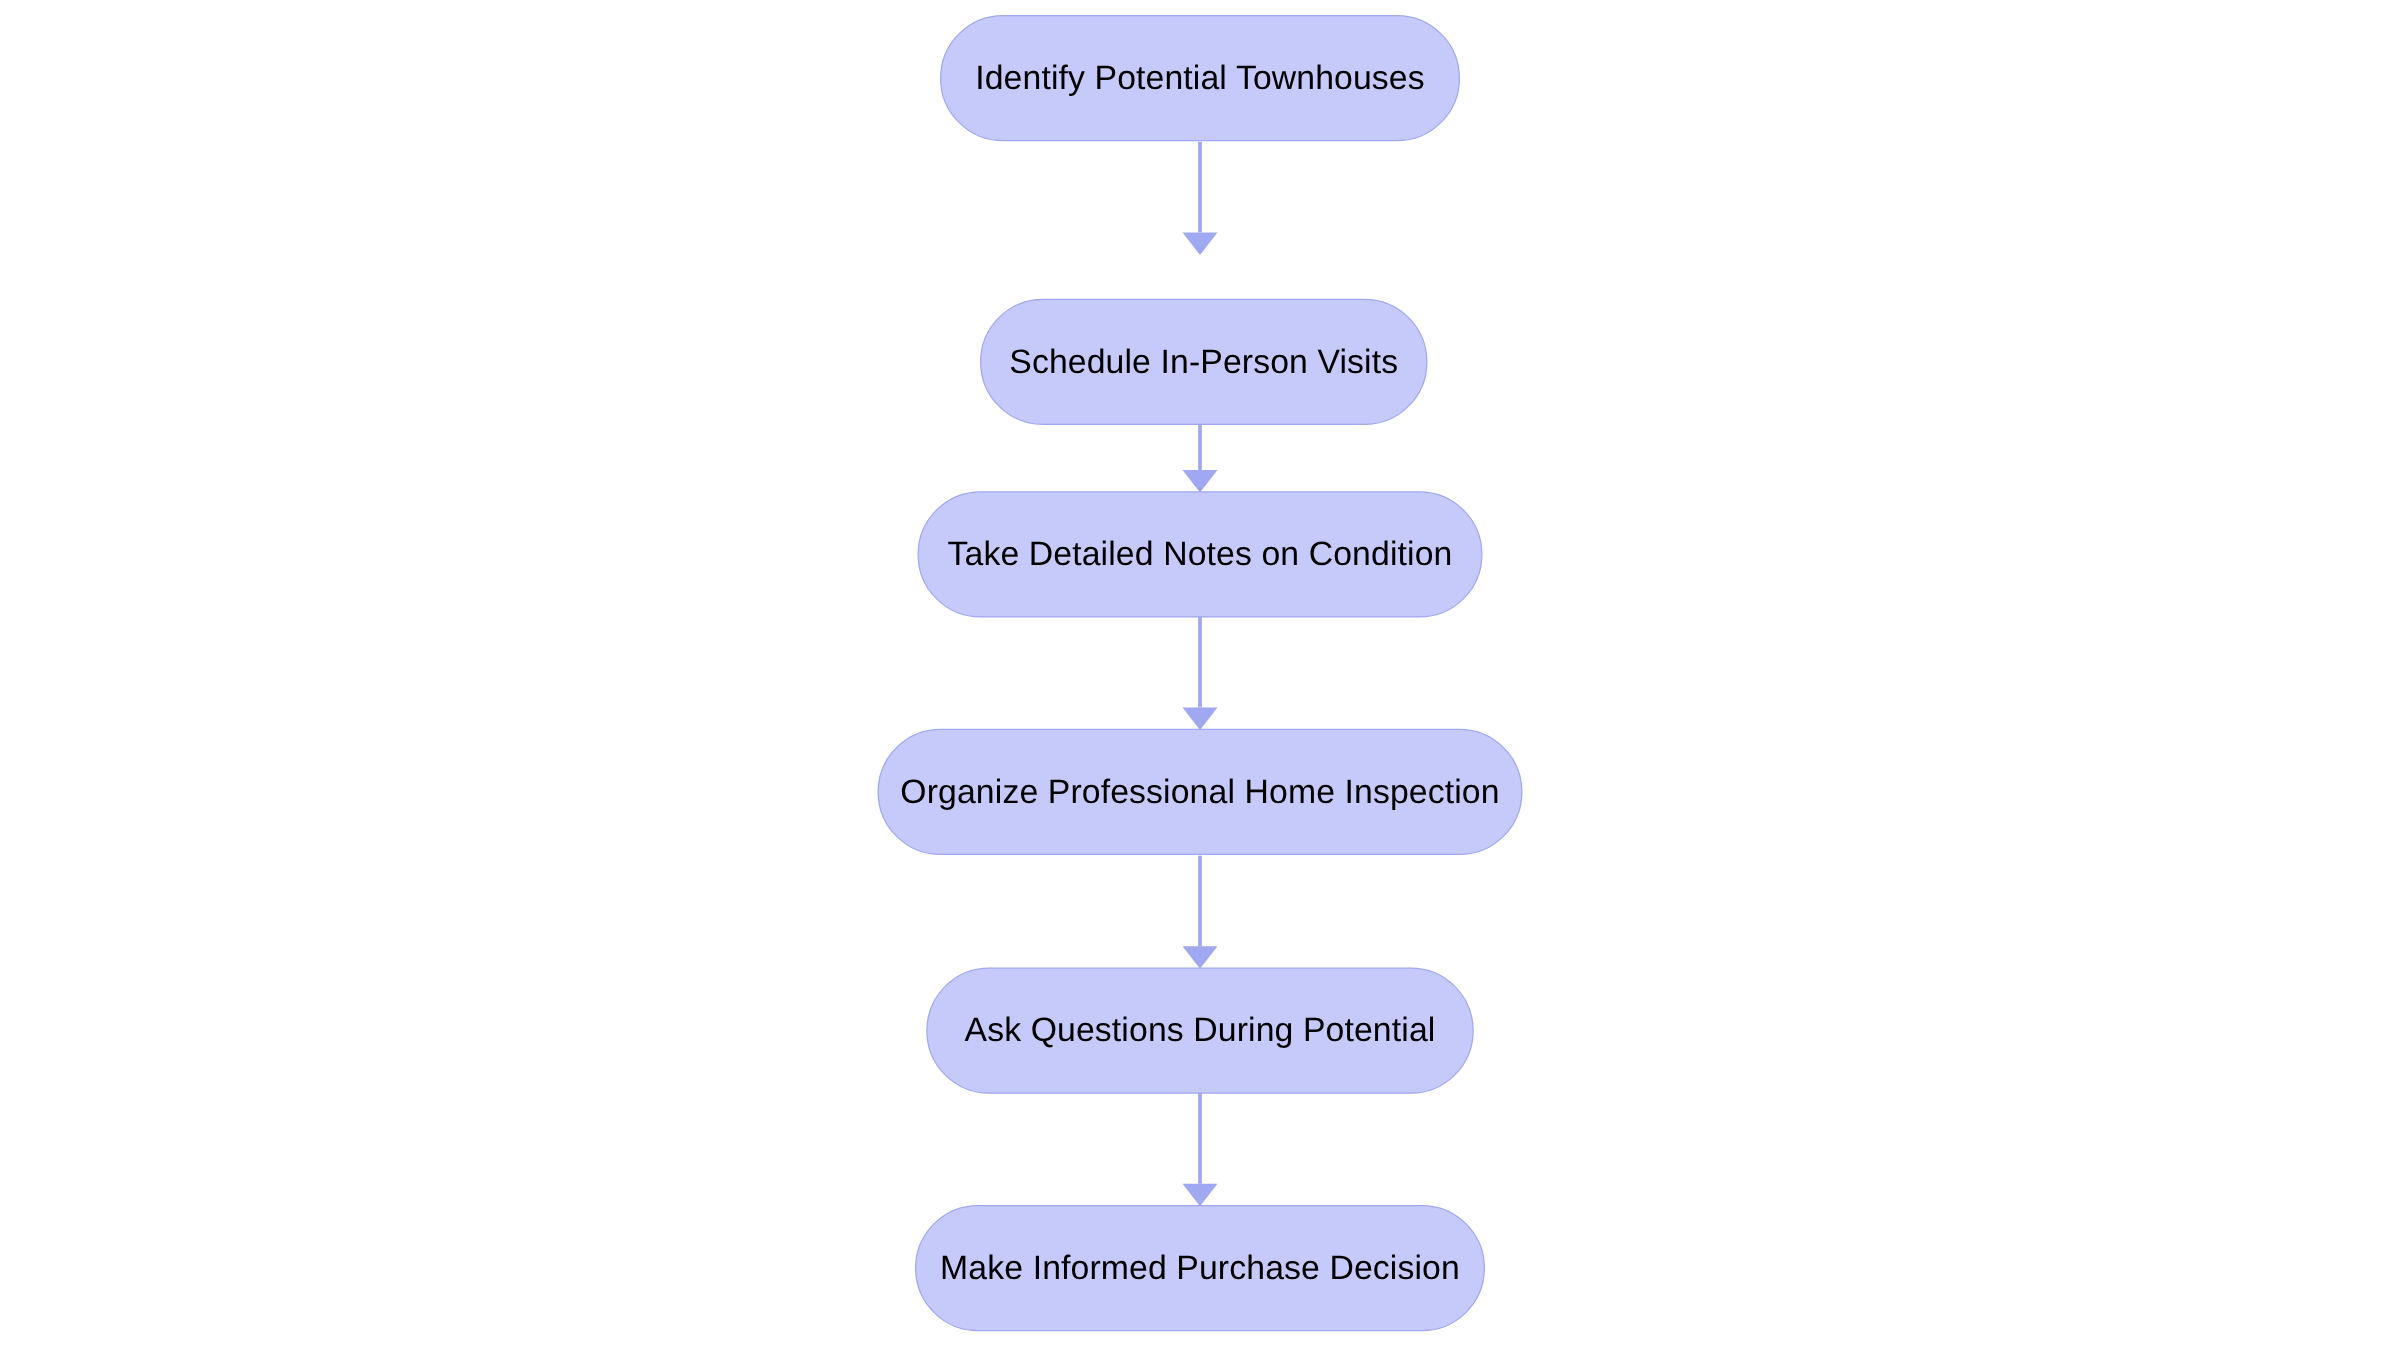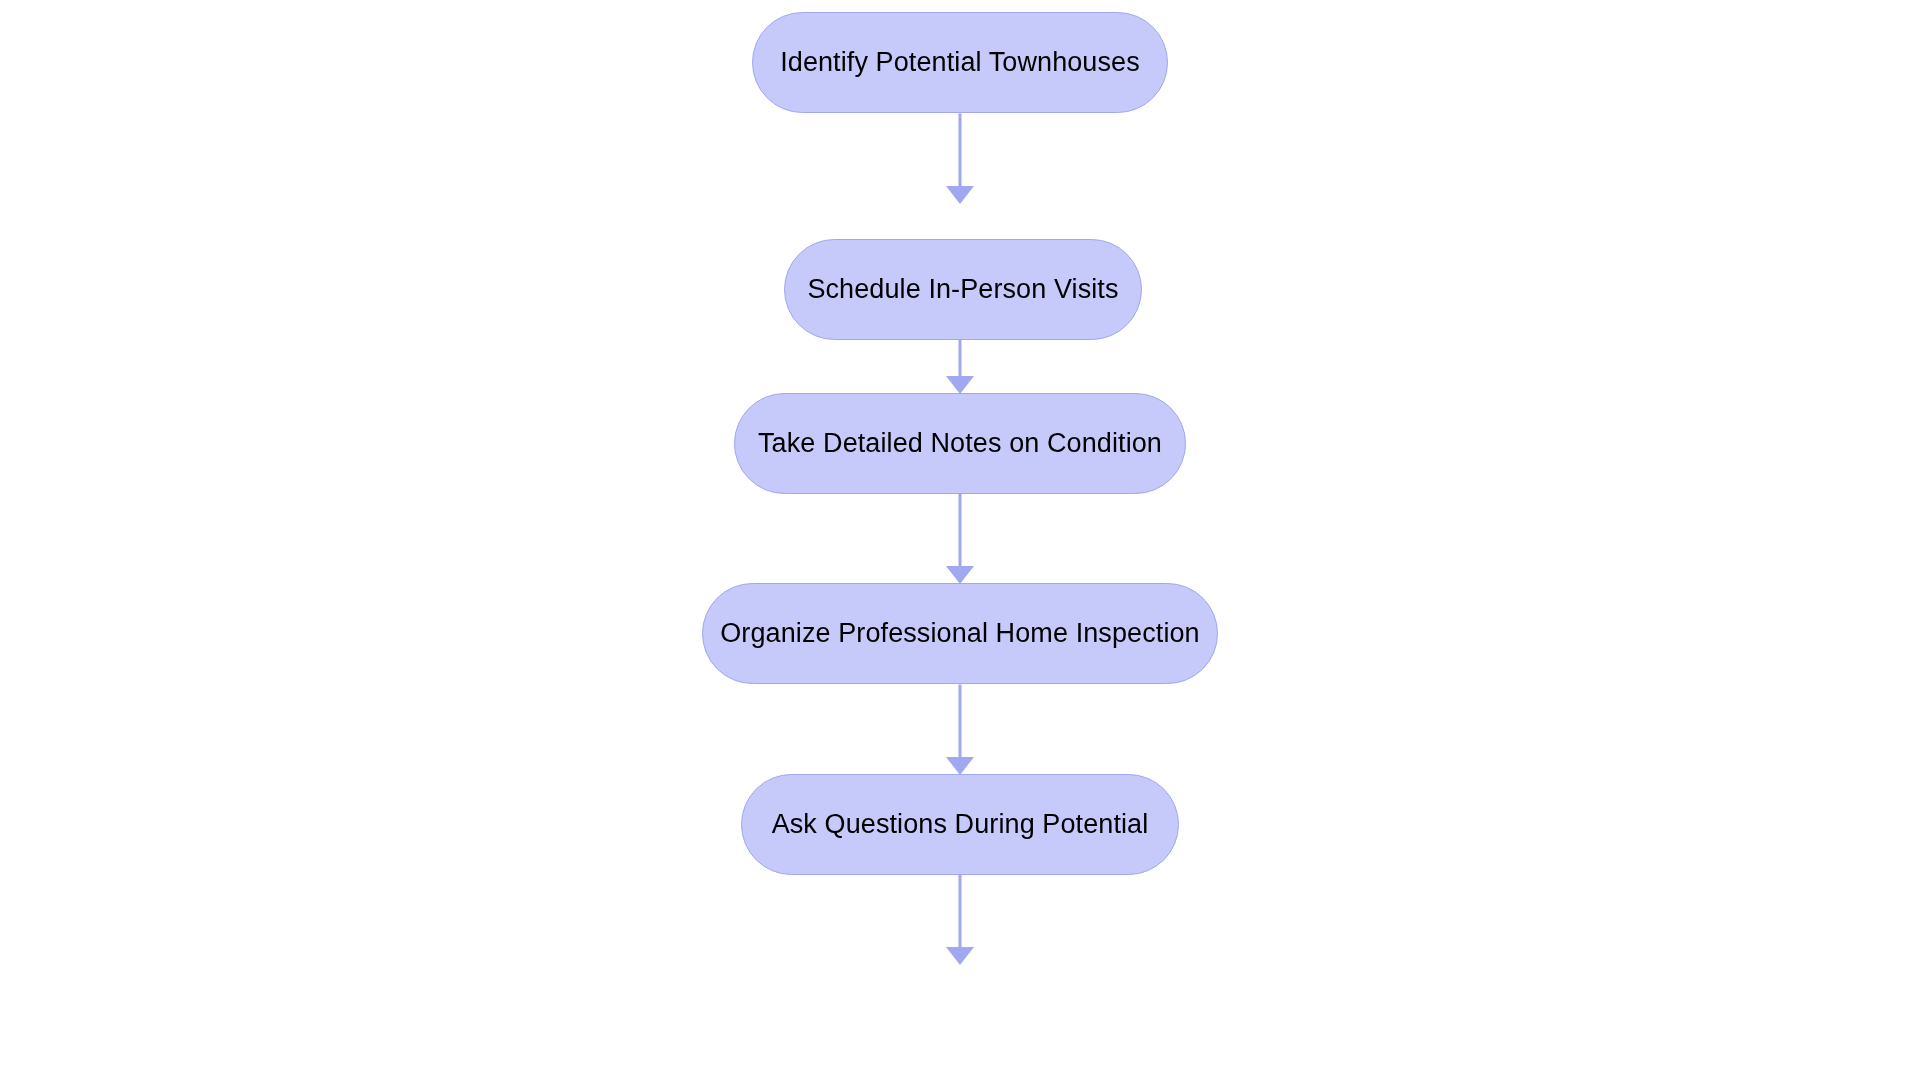--- a/index.html
+++ b/index.html
@@ -98,14 +98,17 @@
   </div>
 
   <div class="node" style="left:960px; top:583px; width:516px;">
     <span class="node-label">Organize Professional Home Inspection</span>
   </div>
 
   <div class="node" style="left:960px; top:774px; width:438px;">
     <span class="node-label">Ask Questions During Potential</span>
   </div>
 
+  <div class="node" style="left:960px; top:964px; width:456px;">
+    <span class="node-label">Make Informed Purchase Decision</span>
+  </div>
 
 </div>
 
 </body></html>

